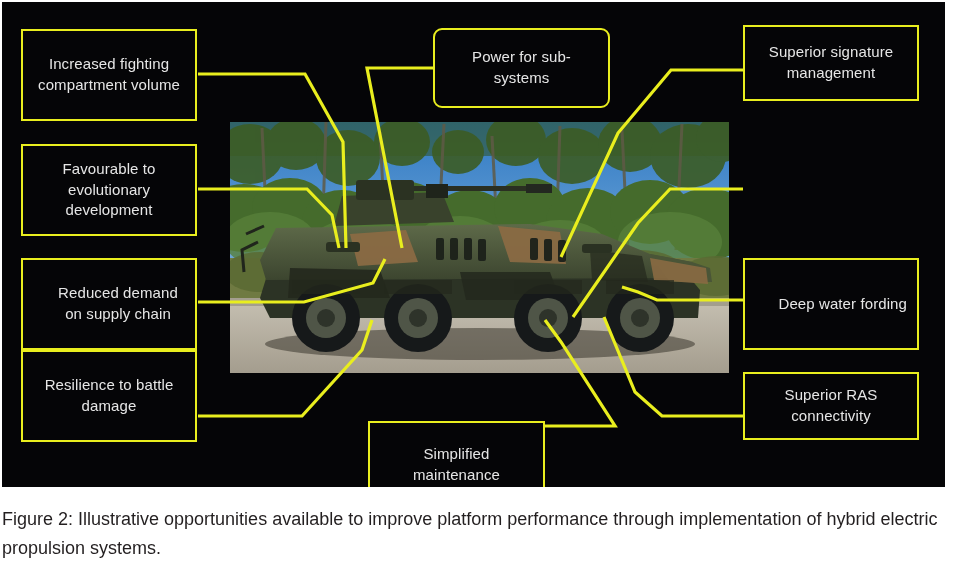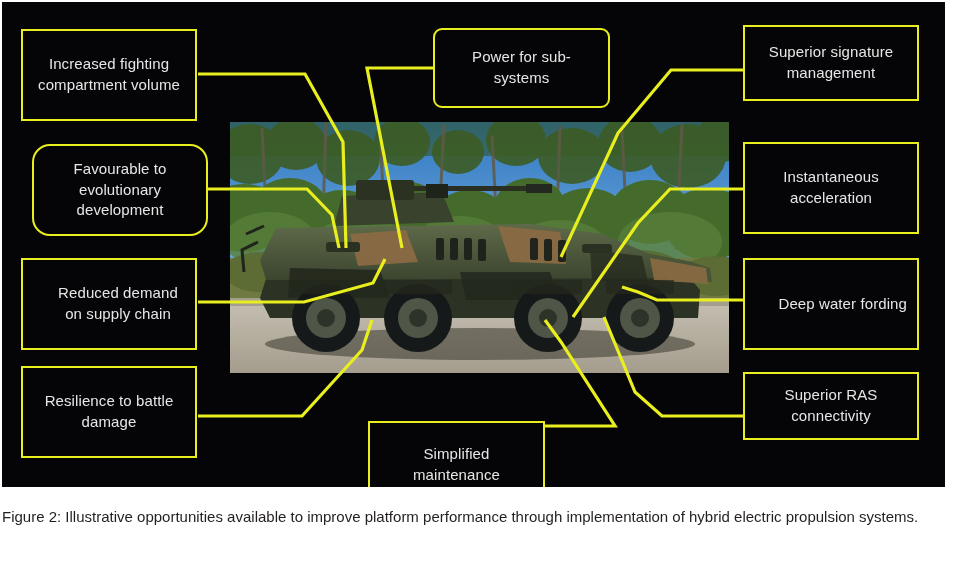--- a/index.html
+++ b/index.html
@@ -75,42 +75,42 @@
   .callout .label {
     color: #e6e6e6;
     font-size: 15px;
     line-height: 1.38;
     font-family: "Liberation Sans", sans-serif;
     letter-spacing: 0.1px;
   }
 
   
   .box-l1 { left: 19px;  top: 27px;  width: 176px; height: 92px; }
-  .box-l2 { left: 30px;  top: 142px; width: 176px; height: 92px; border-radius: 18px; }
+  .box-l2 { left: 19px;  top: 142px; width: 176px; height: 92px; }
   .box-l3 { left: 19px;  top: 256px; width: 176px; height: 92px; padding-left: 28px; }
-  .box-l4 { left: 19px;  top: 364px; width: 176px; height: 92px; }
+  .box-l4 { left: 19px;  top: 348px; width: 176px; height: 92px; }
 
   
   .box-r1 { left: 741px; top: 23px;  width: 176px; height: 76px; }
   .box-r2 { left: 741px; top: 140px; width: 176px; height: 92px; }
   .box-r3 { left: 741px; top: 256px; width: 176px; height: 92px; }
   .box-r4 { left: 741px; top: 370px; width: 176px; height: 68px; }
 
   
   .box-top   { left: 431px; top: 26px;  width: 177px; height: 80px; border-radius: 9px; }
   .box-bottom{ left: 366px; top: 383px; width: 177px; height: 88px; margin-top: 36px; }
 
   
   .caption {
     position: absolute;
     left: 2px;
     top: 505px;
     width: 960px;
     color: #231f20;
-    font-size: 15px;
+    font-size: 18px;
     line-height: 1.62;
     font-family: "Liberation Sans", sans-serif;
   }
 </style>
 </head>
 <body>
 
 <div id="figure-root">
 
   <div class="diagram-panel">
@@ -285,23 +285,20 @@
     <div class="callout box-l3">
       <span class="label">Reduced demand on supply chain</span>
     </div>
     <div class="callout box-l4">
       <span class="label">Resilience to battle damage</span>
     </div>
 
     <div class="callout box-r1">
       <span class="label">Superior signature management</span>
     </div>
-    <div class="callout box-r2">
-      <span class="label">Instantaneous acceleration</span>
-    </div>
     <div class="callout box-r3">
       <span class="label">Deep water fording</span>
     </div>
     <div class="callout box-r4">
       <span class="label">Superior RAS connectivity</span>
     </div>
 
     <div class="callout box-top">
       <span class="label">Power for sub-systems</span>
     </div>

